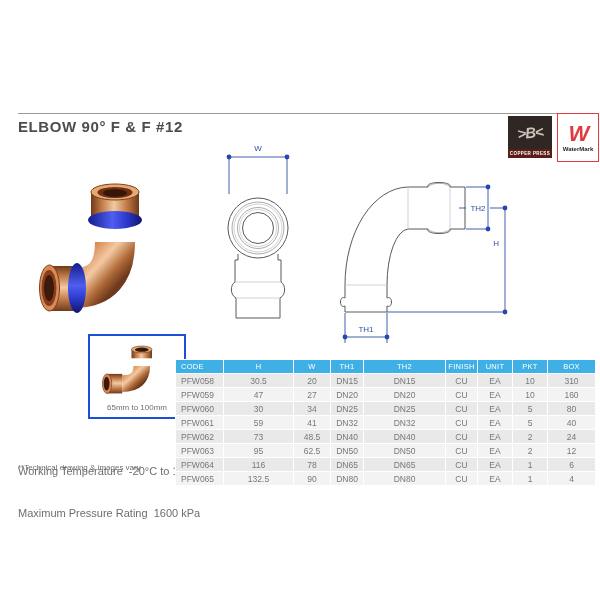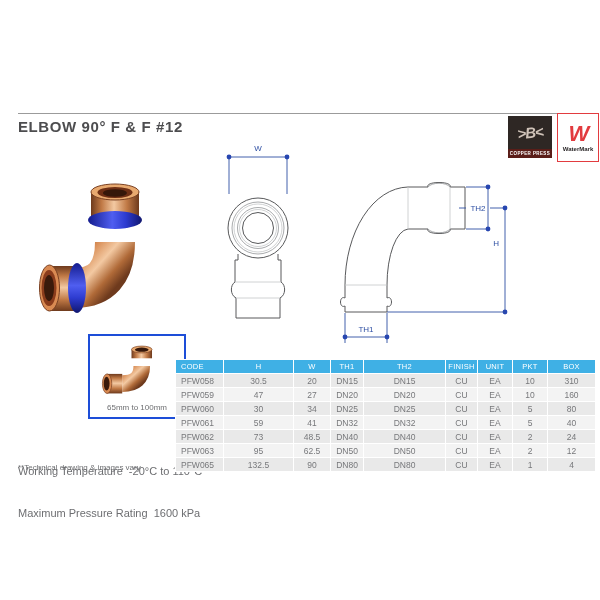--- a/index.html
+++ b/index.html
@@ -281,20 +281,31 @@
           <td>95</td>
           <td>62.5</td>
           <td>DN50</td>
           <td>DN50</td>
           <td>CU</td>
           <td>EA</td>
           <td>2</td>
           <td>12</td>
         </tr>
         <tr>
+          <td class="col-code">PFW064</td>
+          <td>116</td>
+          <td>78</td>
+          <td>DN65</td>
+          <td>DN65</td>
+          <td>CU</td>
+          <td>EA</td>
+          <td>1</td>
+          <td>6</td>
+        </tr>
+        <tr>
           <td class="col-code">PFW065</td>
           <td>132.5</td>
           <td>90</td>
           <td>DN80</td>
           <td>DN80</td>
           <td>CU</td>
           <td>EA</td>
           <td>1</td>
           <td>4</td>
         </tr>

